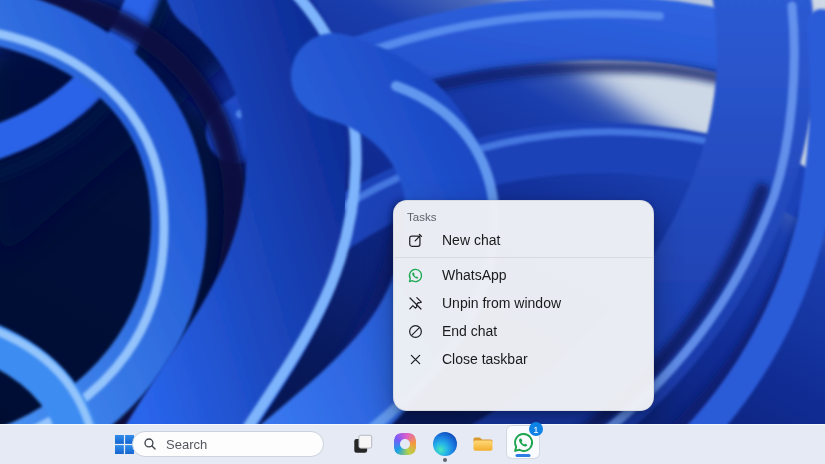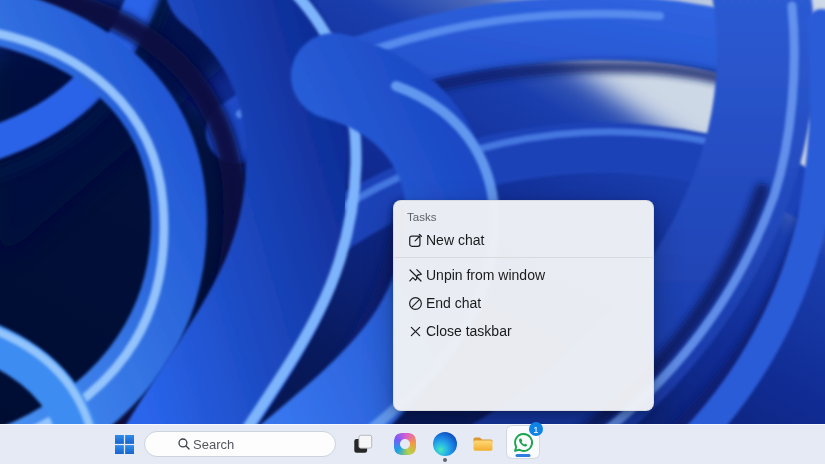--- a/index.html
+++ b/index.html
@@ -3,38 +3,38 @@
 <meta charset="utf-8">
 <style>
   html,body{margin:0;padding:0;background:#000;}
   .screen{position:relative;width:825px;height:464px;overflow:hidden;
           font-family:"Liberation Sans",sans-serif;-webkit-font-smoothing:antialiased;}
   .wallpaper{position:absolute;inset:0;}
 
   
   .jumplist{position:absolute;left:393px;top:200px;width:261px;height:211px;
     background:rgba(238,240,244,.98);border:1px solid rgba(0,0,0,.07);
-    border-radius:8px;box-shadow:0 12px 30px rgba(0,0,0,.30),0 2px 6px rgba(0,0,0,.16);
+    border-radius:14px;box-shadow:0 12px 30px rgba(0,0,0,.30),0 2px 6px rgba(0,0,0,.16);
     box-sizing:border-box;overflow:hidden;}
   .jl-header{padding:10px 13px 3px;font-size:11.5px;color:#5e6269;}
-  .jl-item{display:flex;align-items:center;height:28px;padding:0 13px;gap:2px;cursor:default;}
+  .jl-item{display:flex;align-items:center;height:28px;padding:0 13px;gap:18px;cursor:default;}
   .jl-item svg{width:17px;height:17px;flex:none;}
   .jl-label{font-size:14px;color:#191a1c;white-space:nowrap;}
   .jl-sep{height:1px;background:#d9dade;margin:3px 0;}
   .mi{stroke:#1f2023;stroke-width:1.3;fill:none;stroke-linecap:round;stroke-linejoin:round;}
   .mi-green{stroke:#1fa855;stroke-width:1.4;fill:none;stroke-linecap:round;stroke-linejoin:round;}
 
   
   .taskbar{position:absolute;left:0;right:0;bottom:0;height:40px;background:#e5eaf5;
     box-shadow:inset 0 1px 0 rgba(255,255,255,.65);}
   .tb-btn{position:absolute;top:2px;width:36px;height:36px;border-radius:5px;
     display:flex;align-items:center;justify-content:center;}
-  .searchbox{position:absolute;left:144px;top:7px;width:192px;height:26px;border-radius:13px;
+  .searchbox{position:absolute;left:132px;top:7px;width:192px;height:26px;border-radius:13px;
     background:#fdfdfe;border:1px solid #ccd3de;box-sizing:border-box;
-    display:flex;align-items:center;padding:0 10px;justify-content:flex-end;}
+    display:flex;align-items:center;padding:0 10px;gap:7px;}
   .searchbox input{border:none;outline:none;background:transparent;width:130px;
     font-family:"Liberation Sans",sans-serif;font-size:13px;color:#4a4f57;}
   .searchbox input::placeholder{color:#53575e;opacity:1;}
   .copilot{width:22px;height:22px;border-radius:7px;
     background:conic-gradient(from 230deg at 50% 50%,#19a1e6,#7a5af8,#e060c8,#f59a3e,#b5d24a,#19a1e6);
     -webkit-mask:radial-gradient(circle at 50% 50%,transparent 0 4.5px,#000 5.5px);
             mask:radial-gradient(circle at 50% 50%,transparent 0 4.5px,#000 5.5px);}
   .edge{width:24px;height:24px;border-radius:50%;
     background:radial-gradient(circle at 32% 74%,#49e6b8 0%,#27b6e8 26%,#1a7ae0 55%,#0d47b6 82%,#0a3aa0 100%);}
   .edge-dot{position:absolute;left:443px;bottom:2px;width:4px;height:4px;border-radius:50%;background:#5f6670;}
@@ -140,20 +140,27 @@
         <path d="M8.6 9.4l5.7-5.9"></path>
             <path d="M13.1 2.5l2.3 2.2"></path>
           </g>
       </svg>
       <span class="jl-label">New chat</span>
     </div>
 
 
     <div class="jl-sep"></div>
 
+    <div class="jl-item">
+      <svg viewBox="0 0 18 18">
+        <path class="mi-green" d="M9 2.6a6.4 6.4 0 0 0-5.5 9.7L2.6 15.4l3.2-.9A6.4 6.4 0 1 0 9 2.6Z"></path>
+        <path fill="#1fa855" stroke="none" d="M6.6 5.9c-.3 0-.8.3-1 .8-.2.6-.1 1.5.7 2.6.9 1.2 1.9 2.1 3.2 2.6.9.3 1.6.2 2-.1.3-.3.5-.7.4-1l-1.6-.8-.8.6c-.9-.4-1.6-1.1-2-2l.6-.8-.7-1.7c-.1-.2-.5-.2-.8-.2z"></path>
+      </svg>
+      <span class="jl-label">WhatsApp</span>
+    </div>
 
     <div class="jl-item">
       <svg viewBox="0 0 18 18">
         <g class="mi">
           <path d="M10.4 2.8l4.8 4.8-1.7.6c-.5.2-1 .1-1.4-.2l-2 2 .3 2.4-1.5 1.5-2.7-2.7L3 14.7"></path>
           <path d="M3.2 3.2l11.6 11.6"></path>
         </g>
       </svg>
       <span class="jl-label">Unpin from window</span>
     </div>

